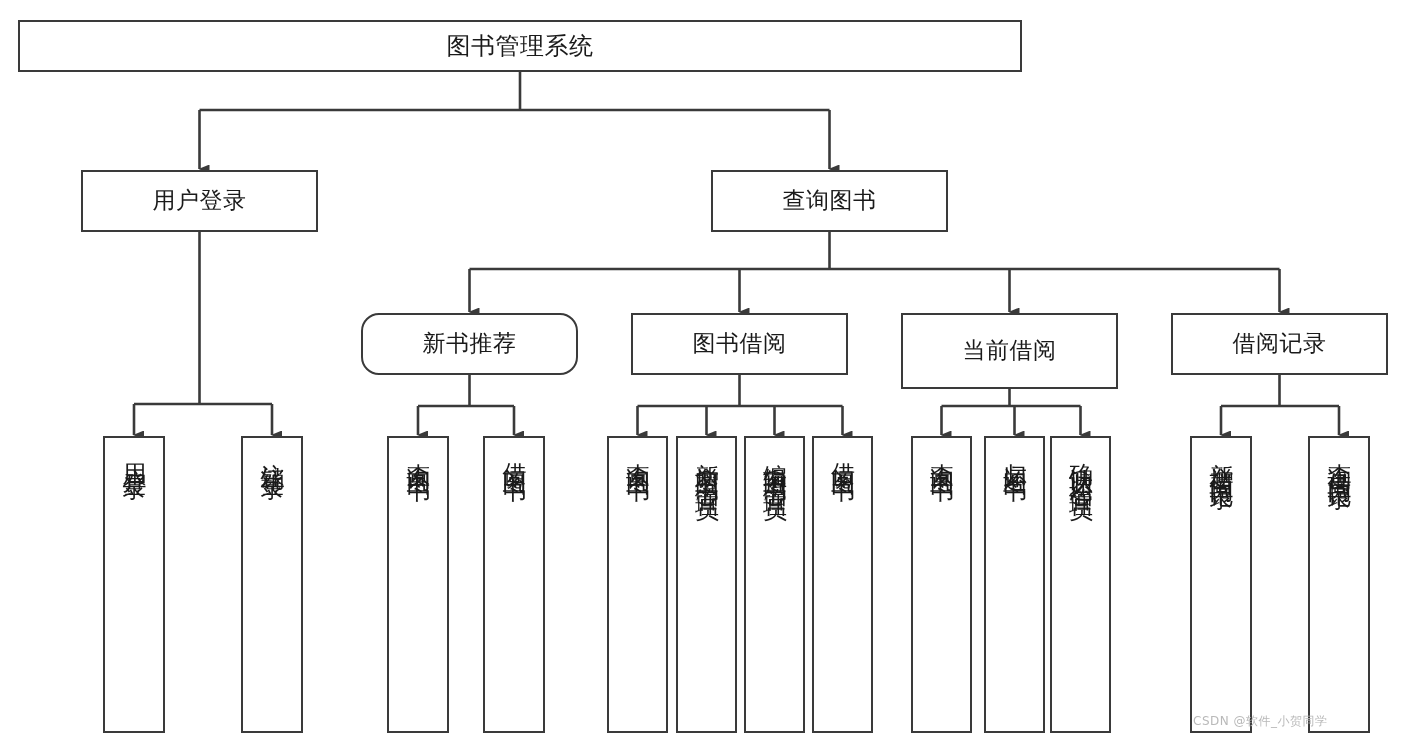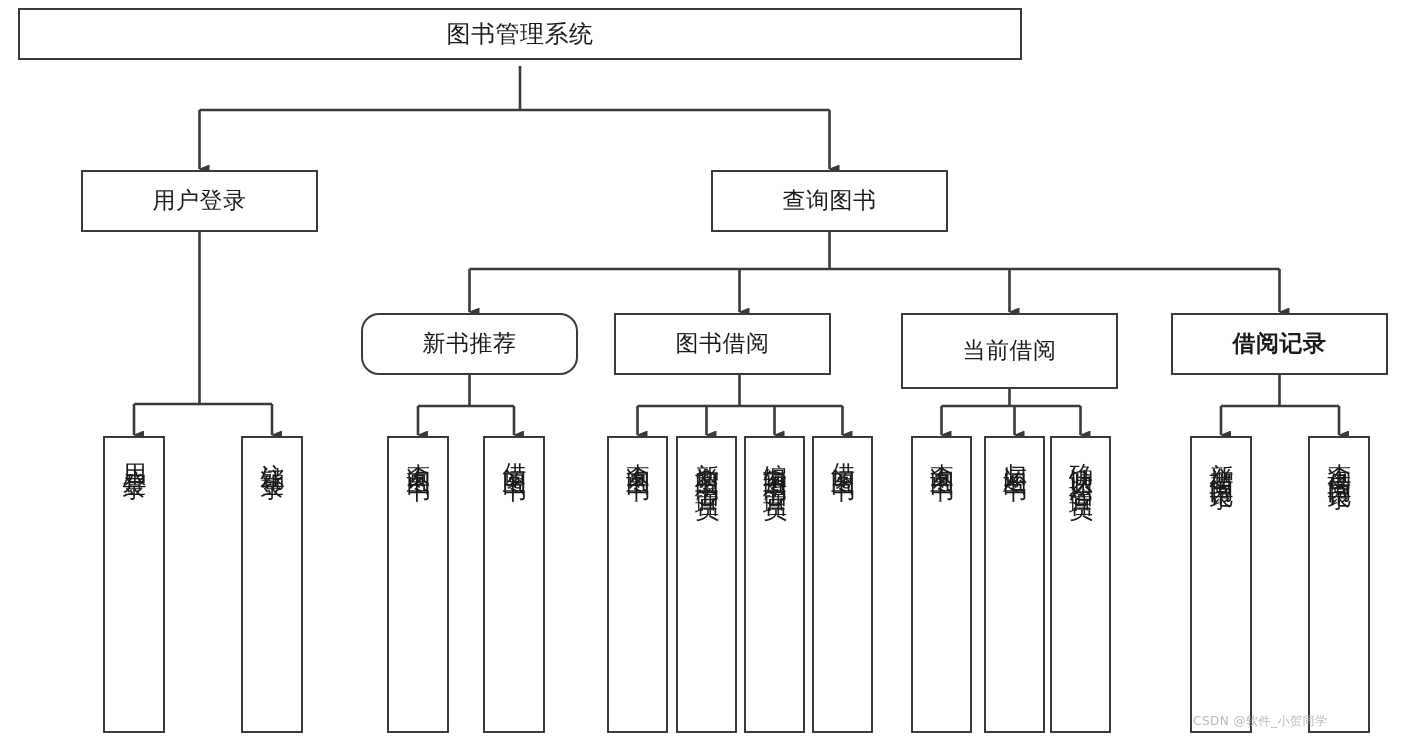--- a/index.html
+++ b/index.html
@@ -111,41 +111,41 @@
         <path d="M 941.5 406 L 941.5 435" marker-end="url(#arrowhead)"></path>
         <path d="M 1014.5 406 L 1014.5 435" marker-end="url(#arrowhead)"></path>
         <path d="M 1080.5 406 L 1080.5 435" marker-end="url(#arrowhead)"></path>
         <path d="M 1279.5 375 L 1279.5 406"></path>
         <path d="M 1221 406 L 1339 406"></path>
         <path d="M 1221 406 L 1221 435" marker-end="url(#arrowhead)"></path>
         <path d="M 1339 406 L 1339 435" marker-end="url(#arrowhead)"></path>
       </g>
   </svg>
 
-  <div class="node horizontal root" id="node-root" style="left: 18px; top: 8px; width: 1004px; height: 52px;">
+  <div class="node horizontal root" id="node-root" style="left: 18px; top: 20px; width: 1004px; height: 52px;">
     <span class="node-label">图书管理系统</span>
   </div>
 
   <div class="node horizontal" id="node-user-login" style="left: 81px; top: 170px; width: 237px; height: 62px;">
     <span class="node-label">用户登录</span>
   </div>
   <div class="node horizontal" id="node-book-manage" style="left: 711px; top: 170px; width: 237px; height: 62px;">
     <span class="node-label">查询图书</span>
   </div>
 
   <div class="node horizontal" id="node-new-book-recommend" style="left: 361px; top: 313px; width: 217px; height: 62px; border-radius: 18px;">
     <span class="node-label">新书推荐</span>
   </div>
-  <div class="node horizontal" id="node-book-borrow" style="left: 614px; top: 313px; width: 217px; height: 62px;">
+  <div class="node horizontal" id="node-book-borrow" style="left: 631px; top: 313px; width: 217px; height: 62px;">
     <span class="node-label">图书借阅</span>
   </div>
   <div class="node horizontal" id="node-current-borrow" style="left: 901px; top: 313px; width: 217px; height: 76px;">
     <span class="node-label">当前借阅</span>
   </div>
-  <div class="node horizontal" id="node-borrow-record" style="left: 1171px; top: 313px; width: 217px; height: 62px; font-weight: bold;">
+  <div class="node horizontal" id="node-borrow-record" style="left: 1171px; top: 313px; width: 217px; height: 62px;">
     <span class="node-label">借阅记录</span>
   </div>
 
   <div class="node vertical" id="node-leaf-user-login" style="left: 103px; top: 436px; width: 62px; height: 297px;">
     <span class="node-label">用户登录</span>
   </div>
   <div class="node vertical" id="node-leaf-logout" style="left: 241px; top: 436px; width: 62px; height: 297px;">
     <span class="node-label">注销登录</span>
   </div>
   <div class="node vertical" id="node-leaf-query-book-1" style="left: 387px; top: 436px; width: 62px; height: 297px;">

